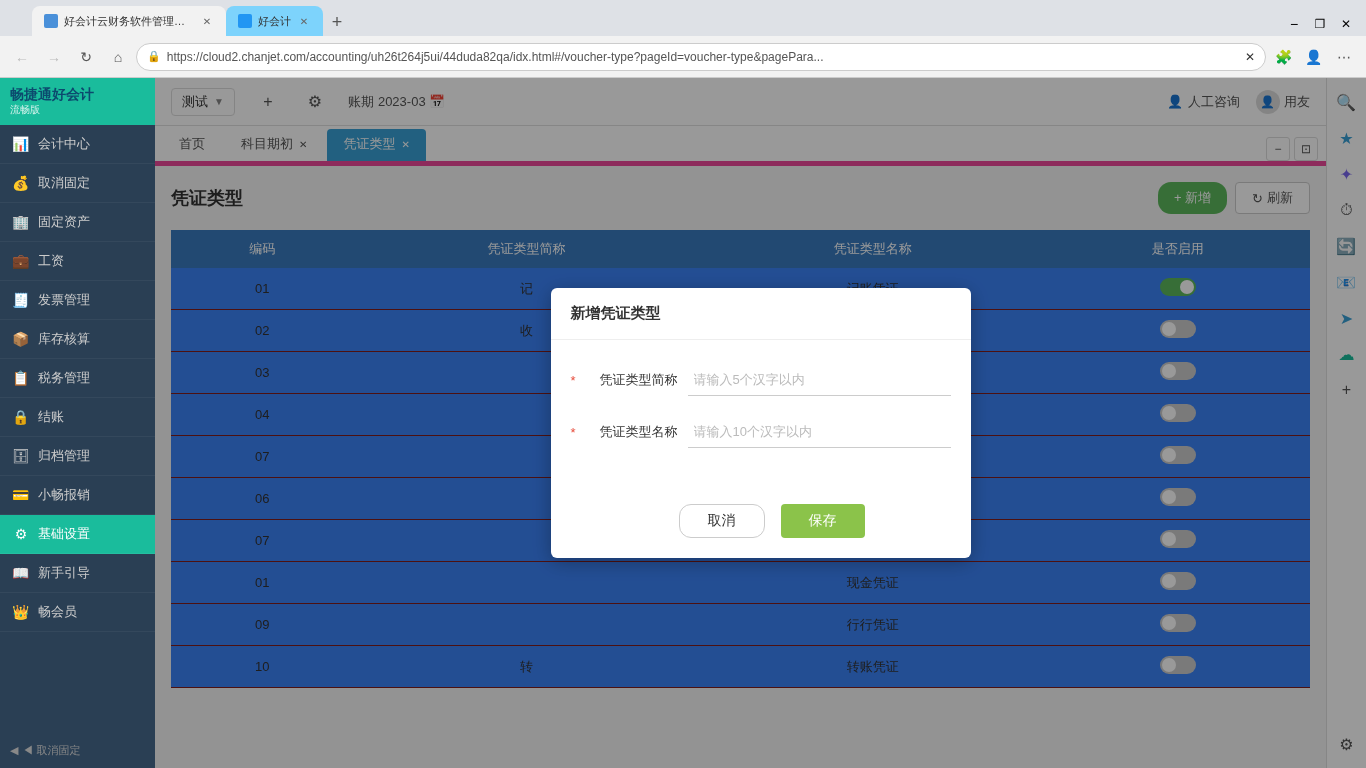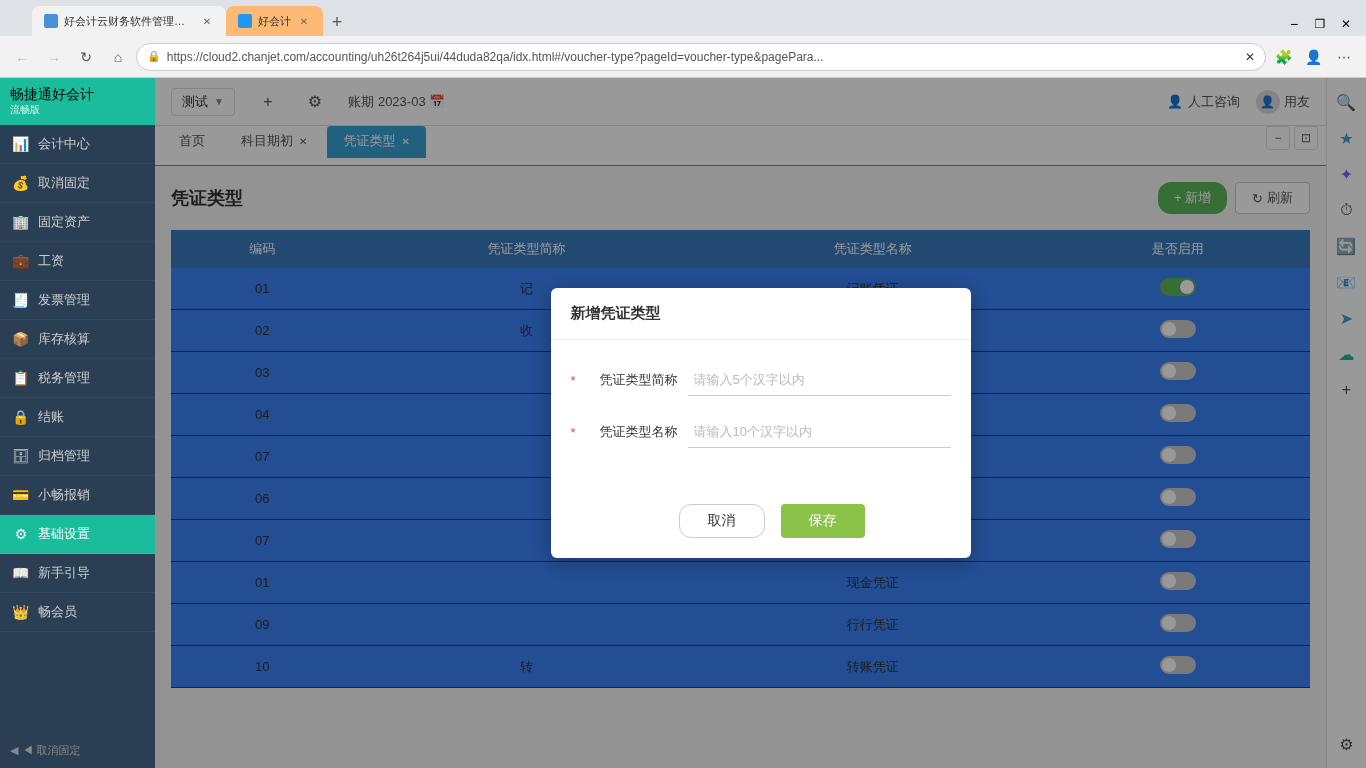--- a/index.html
+++ b/index.html
@@ -2,41 +2,41 @@
 <html><head>
   <meta charset="utf-8">
   <style>
     * { margin: 0; padding: 0; box-sizing: border-box; }
     body { font-family: 'Microsoft YaHei', sans-serif; width: 1366px; height: 768px; overflow: hidden; background: #f0f0f0; font-size: 13px; }
 
     
     .browser-chrome { background: #dee1e6; width: 100%; }
     .tab-bar { display: flex; align-items: flex-end; padding: 6px 0 0 0; background: #dee1e6; height: 36px; }
     .tab { display: flex; align-items: center; padding: 0 12px; height: 30px; background: #f2f2f2; border-radius: 8px 8px 0 0; font-size: 12px; color: #333; max-width: 200px; gap: 6px; cursor: pointer; }
-    .tab.active { background: #fdba74; }
+    .tab.active { background: #7dd3fc; }
     .tab .tab-favicon { width: 14px; height: 14px; background: #4a90d9; border-radius: 2px; flex-shrink: 0; }
     .tab .tab-close { width: 14px; height: 14px; display: flex; align-items: center; justify-content: center; border-radius: 50%; font-size: 10px; color: #666; }
     .tab-new { width: 28px; height: 28px; display: flex; align-items: center; justify-content: center; font-size: 18px; color: #555; cursor: pointer; }
     .tab-spacer { flex: 1; }
     .browser-controls { display: flex; align-items: center; padding: 4px 8px; background: #f2f2f2; height: 42px; gap: 4px; border-bottom: 1px solid #ccc; }
     .ctrl-btn { width: 28px; height: 28px; display: flex; align-items: center; justify-content: center; border-radius: 50%; cursor: pointer; color: #555; font-size: 14px; }
     .ctrl-btn.disabled { color: #bbb; cursor: default; }
     .address-bar { flex: 1; height: 28px; background: #fff; border-radius: 14px; display: flex; align-items: center; padding: 0 10px; font-size: 12px; color: #333; gap: 6px; border: 1px solid #ccc; }
     .address-bar .lock-icon { color: #555; font-size: 11px; }
     .address-bar .url-text { flex: 1; color: #555; overflow: hidden; white-space: nowrap; text-overflow: ellipsis; }
     .browser-actions { display: flex; gap: 2px; }
     .browser-action-btn { width: 28px; height: 28px; display: flex; align-items: center; justify-content: center; border-radius: 50%; cursor: pointer; font-size: 14px; color: #555; }
 
     
     .app-container { display: flex; width: 100%; height: calc(768px - 78px); }
 
     
     .sidebar { width: 155px; background: #2a3f54; color: #fff; display: flex; flex-direction: column; flex-shrink: 0; overflow-y: auto; }
     .sidebar-logo { background: #1abc9c; padding: 8px 10px; display: flex; align-items: center; gap: 8px; }
-    .sidebar-logo .logo-text { font-size: 14px; font-weight: normal; color: #000000; line-height: 1.2; }
+    .sidebar-logo .logo-text { font-size: 14px; font-weight: bold; color: #0c4a6e; line-height: 1.2; }
     .sidebar-logo .logo-sub { font-size: 10px; color: rgba(255,255,255,0.8); }
     .sidebar-item { display: flex; align-items: center; padding: 10px 12px; gap: 8px; cursor: pointer; color: #ccc; font-size: 13px; border-bottom: 1px solid rgba(255,255,255,0.05); }
     .sidebar-item.active { background: #1abc9c; color: #fff; }
     .sidebar-item .icon { width: 18px; height: 18px; display: flex; align-items: center; justify-content: center; font-size: 14px; flex-shrink: 0; }
     .sidebar-bottom { padding: 10px; font-size: 11px; color: #888; cursor: pointer; display: flex; align-items: center; gap: 4px; margin-top: auto; }
 
     
     .main-content { flex: 1; display: flex; flex-direction: column; background: #f5f5f5; overflow: hidden; }
 
     
@@ -45,21 +45,21 @@
     .company-selector .chevron { font-size: 10px; color: #888; }
     .header-icon-btn { width: 28px; height: 28px; display: flex; align-items: center; justify-content: center; cursor: pointer; color: #555; font-size: 16px; }
     .period-label { font-size: 13px; color: #555; display: flex; align-items: center; gap: 4px; }
     .header-spacer { flex: 1; }
     .header-right { display: flex; align-items: center; gap: 16px; }
     .consult-btn { display: flex; align-items: center; gap: 4px; color: #555; font-size: 13px; cursor: pointer; }
     .user-btn { display: flex; align-items: center; gap: 4px; color: #555; font-size: 13px; cursor: pointer; }
     .user-avatar { width: 24px; height: 24px; border-radius: 50%; background: #ddd; display: flex; align-items: center; justify-content: center; font-size: 12px; color: #888; }
 
     
-    .tab-nav { background: #fff; display: flex; align-items: flex-start; padding: 0 8px; border-bottom: 1px solid #ec4899; height: 40px; gap: 4px; }
+    .tab-nav { background: #fff; display: flex; align-items: flex-end; padding: 0 8px; border-bottom: 5px solid #ec4899; height: 40px; gap: 4px; }
     .nav-tab { padding: 6px 16px; font-size: 13px; color: #555; cursor: pointer; border-bottom: 2px solid transparent; display: flex; align-items: center; gap: 6px; }
     .nav-tab.active { background: #3aa0d5; color: #fff; border-radius: 4px 4px 0 0; }
     .nav-tab .tab-x { font-size: 10px; cursor: pointer; }
     .tab-nav-spacer { flex: 1; }
     .tab-nav-controls { display: flex; gap: 4px; }
     .tab-nav-btn { width: 24px; height: 24px; display: flex; align-items: center; justify-content: center; cursor: pointer; color: #555; border: 1px solid #ddd; border-radius: 3px; font-size: 12px; }
 
     
     .page-content { flex: 1; padding: 16px; overflow-y: auto; position: relative; }
     .page-title-bar { display: flex; align-items: center; justify-content: space-between; margin-bottom: 16px; }

